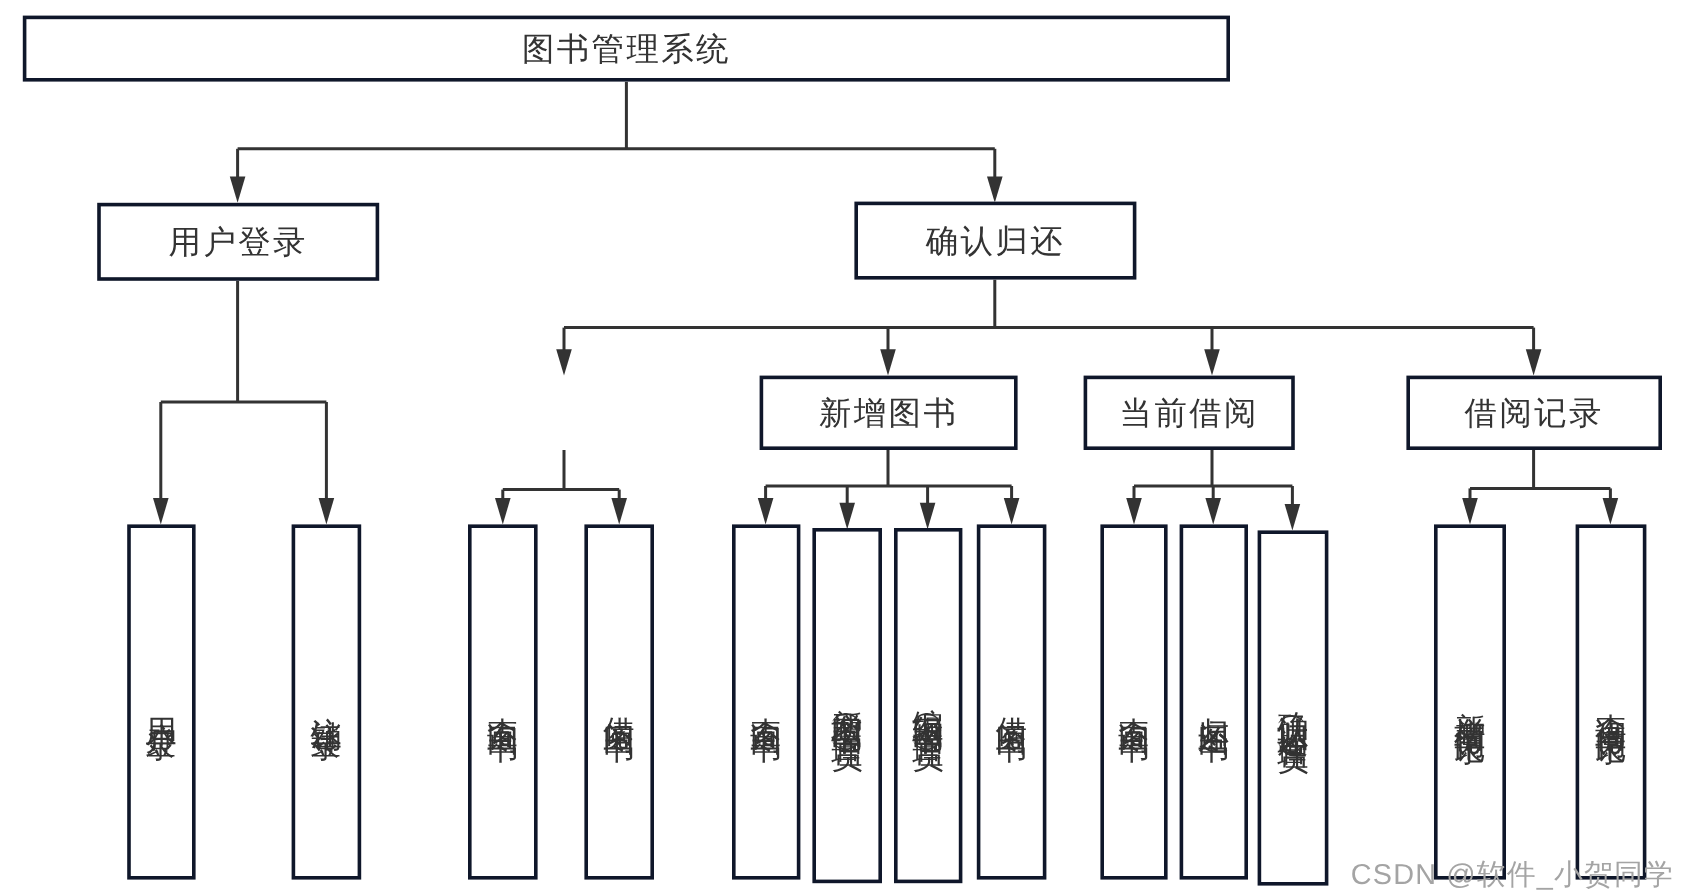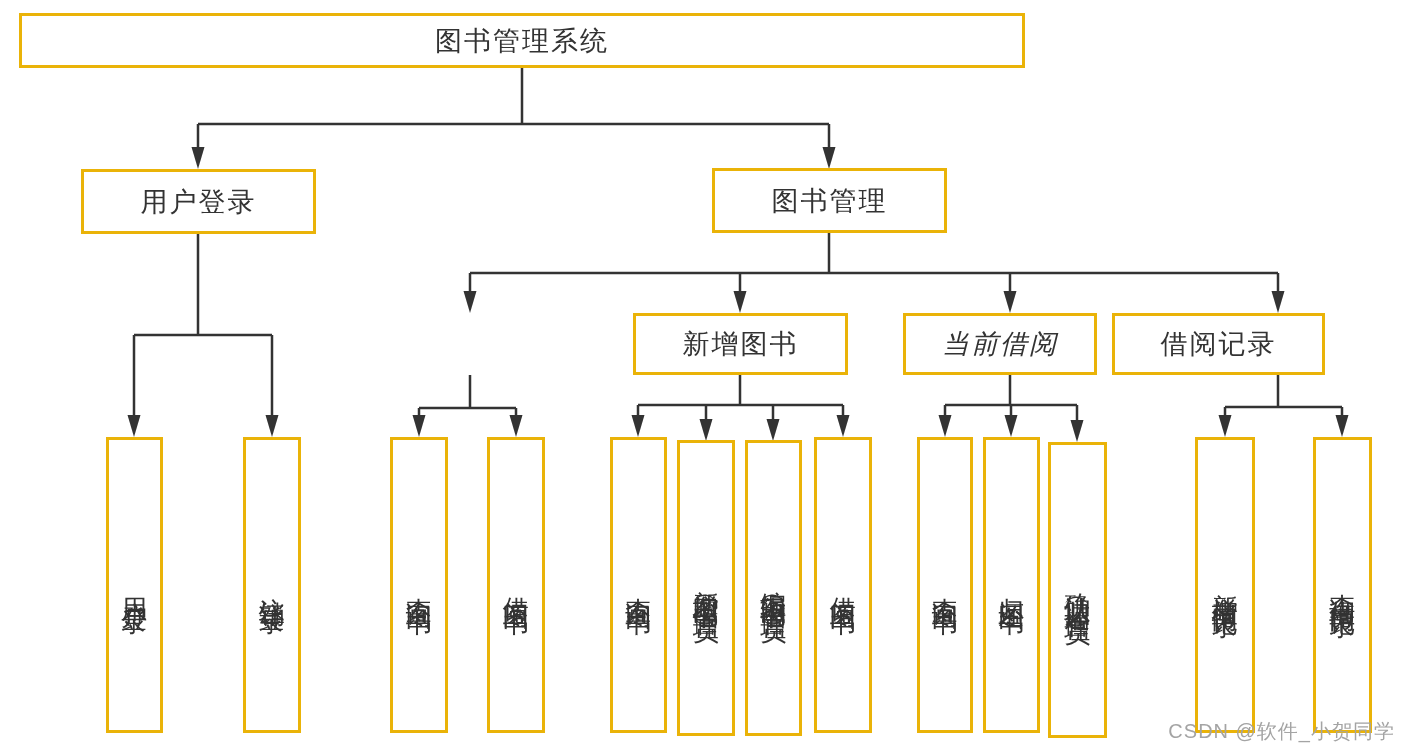--- a/index.html
+++ b/index.html
@@ -2,26 +2,26 @@
 <html><head>
 <meta charset="utf-8">
 <style>
   * { margin:0; padding:0; box-sizing:border-box; }
   html,body { background:#ffffff; }
   body { font-family:"Liberation Sans","DejaVu Sans",sans-serif; }
   .stage { position:relative; width:1405px; height:747px; background:#ffffff; overflow:hidden; }
   .connectors { position:absolute; left:0; top:0; width:1405px; height:747px; }
   .connectors path, .connectors line { stroke:#333333; stroke-width:2.5; fill:none; }
   .connectors polygon { fill:#333333; stroke:none; }
-  .box { position:absolute; border:3px solid #eab308; background:#ffffff;
+  .box { position:absolute; border:3px solid #0f172a; background:#ffffff;
          display:flex; align-items:center; justify-content:center; color:#333333; }
   .h-label { font-size:27px; letter-spacing:2px; white-space:nowrap; }
   .v-label { writing-mode:vertical-rl; text-orientation:mixed;
              font-size:26px; letter-spacing:4px; line-height:1.1; white-space:nowrap; }
-  .watermark { position:absolute; right:10px; bottom:2px; font-size:20px;
+  .watermark { position:absolute; right:10px; bottom:2px; font-size:24px;
                color:#a4a4a4; letter-spacing:1px; white-space:nowrap; }
 </style>
 </head>
 <body>
 
 <div class="stage">
 
   <svg class="connectors" viewBox="0 0 1405 747">
     <g>
       <path d="M522 68 V124 M198 124 H829"></path>
@@ -85,30 +85,30 @@
   </svg>
 
   <div class="box" style="left:19px; top:13px; width:1006px; height:55px;">
     <span class="h-label">图书管理系统</span>
   </div>
 
   <div class="box" style="left:81px; top:169px; width:235px; height:65px;">
     <span class="h-label">用户登录</span>
   </div>
   <div class="box" style="left:712px; top:168px; width:235px; height:65px;">
-    <span class="h-label">图书管理</span>
+    <span class="h-label">确认归还</span>
   </div>
 
   <div class="box" style="left:633px; top:313px; width:215px; height:62px;">
     <span class="h-label">新增图书</span>
   </div>
-  <div class="box" style="left:903px; top:313px; width:194px; height:62px;font-style:italic;">
+  <div class="box" style="left:903px; top:313px; width:176px; height:62px;">
     <span class="h-label">当前借阅</span>
   </div>
-  <div class="box" style="left:1112px; top:313px; width:213px; height:62px;">
+  <div class="box" style="left:1172px; top:313px; width:213px; height:62px;">
     <span class="h-label">借阅记录</span>
   </div>
 
   <div class="box" style="left:106px; top:437px; width:57px; height:296px;">
     <span class="v-label">用户登录</span>
   </div>
   <div class="box" style="left:243px; top:437px; width:58px; height:296px;">
     <span class="v-label">注销登录</span>
   </div>
 

